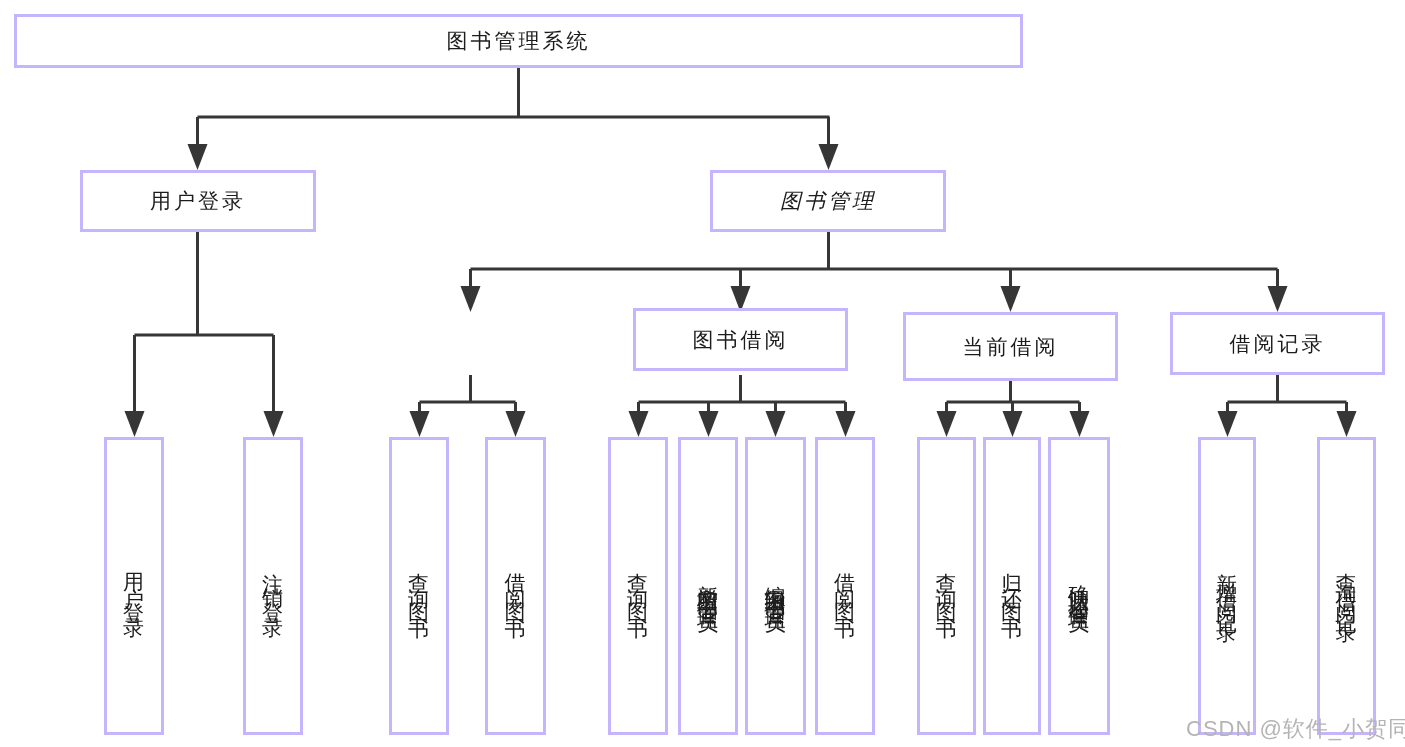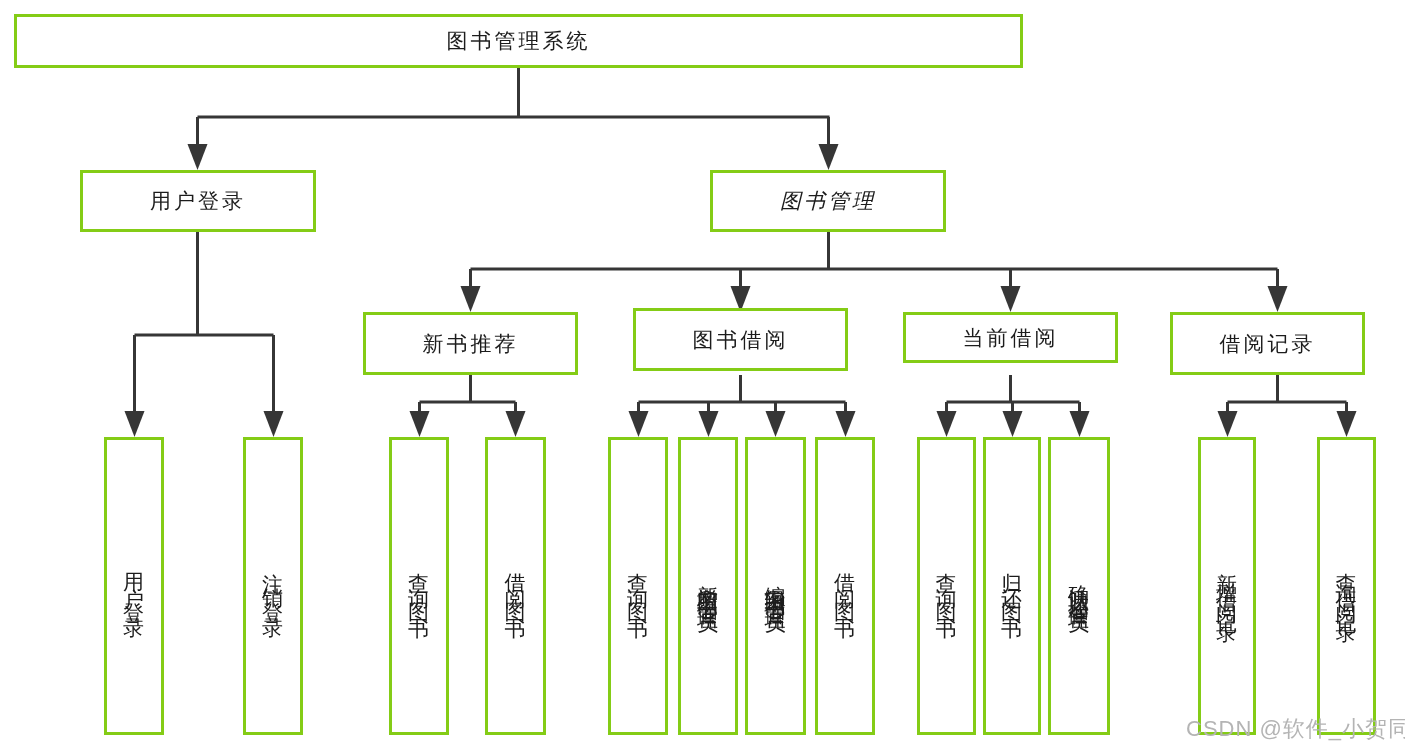--- a/index.html
+++ b/index.html
@@ -1,20 +1,20 @@
 <!DOCTYPE html>
 <html><head>
 <meta charset="utf-8">
 <style>
   html,body{margin:0;padding:0;background:#ffffff;}
   .canvas{position:relative;width:1405px;height:747px;background:#ffffff;
           font-family:"Liberation Sans",sans-serif;overflow:hidden;}
   .wires{position:absolute;left:0;top:0;z-index:1;}
   .node{position:absolute;box-sizing:border-box;background:#ffffff;
-        border:3px solid #84cc16;display:flex;align-items:center;justify-content:center;
+        border:3px solid #c4b5fd;display:flex;align-items:center;justify-content:center;
         color:#1c1c1c;font-size:21px;z-index:2;text-align:center;}
   .h{letter-spacing:3px;}
   .v{writing-mode:vertical-rl;text-orientation:mixed;line-height:1;}
   .sp-wide{letter-spacing:15px;}
   .sp-med{letter-spacing:10px;}
   .sp-tight{letter-spacing:4px;}
   .watermark{position:absolute;left:1186px;top:714px;z-index:3;
              font-size:22px;color:#b4b4b4;letter-spacing:1px;white-space:nowrap;}
 </style>
 </head>
@@ -53,24 +53,23 @@
       <polygon points="1217.5,411 1237.5,411 1227.5,437"></polygon>
       <polygon points="1336.5,411 1356.5,411 1346.5,437"></polygon>
     </g>
   </svg>
 
   <div class="node h" style="left:14px;top:14px;width:1009px;height:54px;">图书管理系统</div>
 
   <div class="node h" style="left:80px;top:170px;width:236px;height:62px;">用户登录</div>
   <div class="node h" style="left:710px;top:170px;width:236px;height:62px;font-style:italic;">图书管理</div>
 
-  <div class="node h" style="left:363px;top:312px;width:215px;height:63px;">新书推荐</div>
   <div class="node h" style="left:633px;top:308px;width:215px;height:63px;">图书借阅</div>
-  <div class="node h" style="left:903px;top:312px;width:215px;height:51px;">当前借阅</div>
-  <div class="node h" style="left:1170px;top:312px;width:195px;height:63px;">借阅记录</div>
+  <div class="node h" style="left:903px;top:312px;width:215px;height:69px;">当前借阅</div>
+  <div class="node h" style="left:1170px;top:312px;width:215px;height:63px;">借阅记录</div>
 
   <div class="node v sp-wide" style="left:104px;top:437px;width:60px;height:298px;">用户登录</div>
   <div class="node v sp-wide" style="left:243px;top:437px;width:60px;height:298px;">注销登录</div>
 
   <div class="node v sp-wide" style="left:389px;top:437px;width:60px;height:298px;">查询图书</div>
   <div class="node v sp-wide" style="left:485px;top:437px;width:61px;height:298px;">借阅图书</div>
 
   <div class="node v sp-wide" style="left:608px;top:437px;width:60px;height:298px;">查询图书</div>
   <div class="node v sp-tight" style="left:678px;top:437px;width:60px;height:298px;">新增图书（管理员）</div>
   <div class="node v sp-tight" style="left:745px;top:437px;width:61px;height:298px;">编辑图书（管理员）</div>

